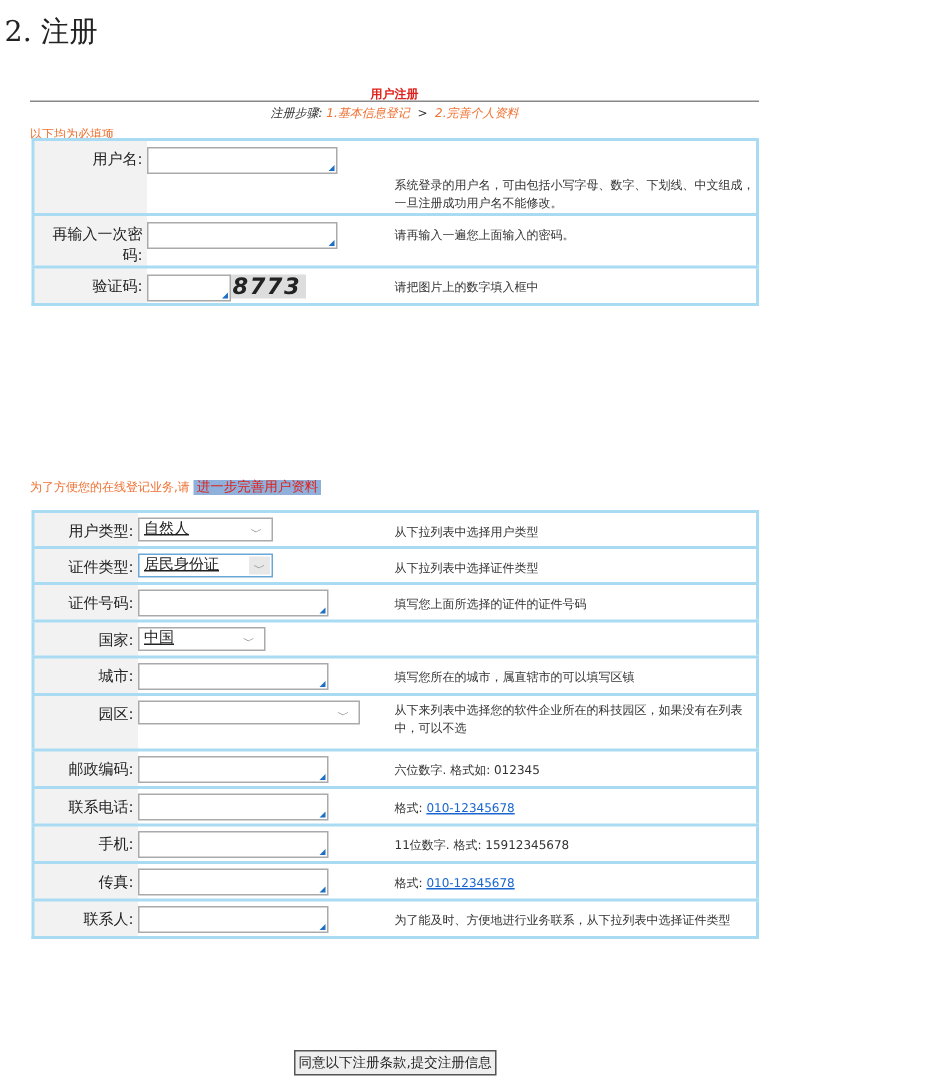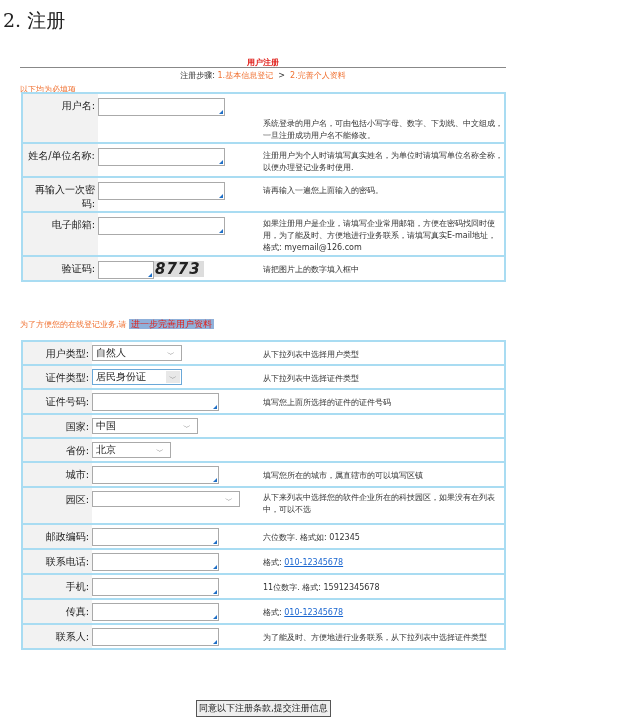--- a/index.html
+++ b/index.html
@@ -1,30 +1,30 @@
 <!DOCTYPE html>
 <html><head>
 <meta charset="utf-8">
 <style>
   html, body { margin:0; padding:0; background:#fff; }
   body { width:620px; height:722px; overflow:hidden; position:relative; font-family:"DejaVu Sans","Liberation Sans",sans-serif; color:#333; }
   .h2 { position:absolute; left:3px; top:8px; font-family:"DejaVu Serif","Liberation Serif",serif; font-size:19px; color:#222; }
   .title { position:absolute; left:20px; width:486px; top:57px; text-align:center; font-size:8px; font-weight:bold; color:#e0201b; }
   .title-line { position:absolute; left:20px; width:486px; top:67px; border-top:1px solid #888; }
-  .steps { position:absolute; left:20px; width:486px; top:70px; text-align:center; font-size:8px; color:#333; }
+  .steps { position:absolute; left:20px; width:486px; top:70px; text-align:center; font-size:8px; color:#333;font-style:italic; }
   .steps .step { color:#f07030; }
   .req-note { position:absolute; left:20px; top:84px; font-size:8px; color:#f07030; }
 
   table.form { position:absolute; left:21px; width:485px; border-collapse:collapse; border:2px solid #a9dcf2; }
   table.form td { border-top:2px solid #a9dcf2; padding:0; vertical-align:top; font-size:8px; }
   table.form td.lbl { background:#f2f2f2; text-align:right; color:#222; font-size:10px; padding-right:3px; }
   table.form td.desc { padding-left:13px; color:#333; line-height:12px; }
   .inp { display:inline-block; box-sizing:border-box; border:1px solid #aaa; background:#fff; position:relative; vertical-align:top; }
   .inp .grip { position:absolute; right:1px; bottom:1px; width:0; height:0; border-left:4px solid transparent; border-bottom:4px solid #1e6fc7; }
-  .sel { display:inline-block; box-sizing:border-box; border:1px solid #aaa; background:#fff; position:relative; font-size:10px; color:#222; padding-left:3px; line-height:14px; height:16px; vertical-align:top; }
+  .sel { display:inline-block; box-sizing:border-box; border:1px solid #aaa; background:#fff; position:relative; font-size:10px; color:#222; padding-left:3px; line-height:14px; height:16px; vertical-align:top;text-decoration:underline; }
   .sel .chev { position:absolute; right:6px; top:2px; font-size:8px; color:#888; }
   .sel.focus { border-color:#6aa8d8; }
   .sel .chevbox { position:absolute; right:1px; top:1px; bottom:1px; width:14px; background:#e8e8e8; }
   .captcha { display:inline-block; font-weight:bold; font-style:italic; font-size:15px; background:#ddd; color:#222; padding:0 3px; vertical-align:top; margin-left:-2px; letter-spacing:1px; line-height:16px; }
   .link { color:#1a66d0; text-decoration:underline; }
   .promo { position:absolute; left:20px; top:318px; font-size:8px; color:#f07030; }
   .promo .hl { background:#8fb0da; color:#e0201b; font-size:9px; padding:0 2px; }
   .submit { position:absolute; left:196px; top:700px; font-size:9px; color:#222; background:#efefef; border:1px solid #555; padding:1px 2px; }
 </style>
 </head>
@@ -46,34 +46,24 @@
       <col style="width:76px">
       <col style="width:152px">
       <col>
     </colgroup>
   <tbody>
       <tr style="height:35px">
     <td class="lbl" style="padding-top:5px">用户名:</td>
     <td style="padding-top:4px"><span class="inp" style="width:127px;height:18px"><span class="grip"></span></span></td>
     <td class="desc" style="padding-top:24px">系统登录的用户名，可由包括小写字母、数字、下划线、中文组成，一旦注册成功用户名不能修改。</td>
   </tr>
-  <tr style="height:34px">
-    <td class="lbl" style="padding-top:5px">姓名/单位名称:</td>
-    <td style="padding-top:4px"><span class="inp" style="width:127px;height:18px"><span class="grip"></span></span></td>
-    <td class="desc" style="padding-top:6px">注册用户为个人时请填写真实姓名，为单位时请填写单位名称全称，以便办理登记业务时使用.</td>
-  </tr>
   <tr style="height:25px">
     <td class="lbl" style="padding-top:5px">再输入一次密码:</td>
     <td style="padding-top:4px"><span class="inp" style="width:127px;height:18px"><span class="grip"></span></span></td>
     <td class="desc" style="padding-top:7px">请再输入一遍您上面输入的密码。</td>
-  </tr>
-  <tr style="height:44px">
-    <td class="lbl" style="padding-top:5px">电子邮箱:</td>
-    <td style="padding-top:4px"><span class="inp" style="width:127px;height:18px"><span class="grip"></span></span></td>
-    <td class="desc" style="padding-top:5px">如果注册用户是企业，请填写企业常用邮箱，方便在密码找回时使用，为了能及时、方便地进行业务联系，请填写真实E-mail地址，格式: myemail@126.com</td>
   </tr>
   <tr style="height:25px">
     <td class="lbl" style="padding-top:5px">验证码:</td>
     <td style="padding-top:4px"><span class="inp" style="width:56px;height:18px"><span class="grip"></span></span><span class="captcha">8773</span></td>
     <td class="desc" style="padding-top:7px">请把图片上的数字填入框中</td>
   </tr>
 </tbody>
   </table>
 
 <div class="promo">
@@ -98,26 +88,21 @@
     <td style="padding-top:3px"><span class="sel focus" style="width:90px"><span>居民身份证</span><span class="chevbox"></span><span class="chev" style="right:4px">﹀</span></span></td>
     <td class="desc" style="padding-top:7px">从下拉列表中选择证件类型</td>
   </tr>
   <tr style="height:25px">
     <td class="lbl" style="padding-top:5px">证件号码:</td>
     <td style="padding-top:3px"><span class="inp" style="width:127px;height:18px"><span class="grip"></span></span></td>
     <td class="desc" style="padding-top:7px">填写您上面所选择的证件的证件号码</td>
   </tr>
   <tr style="height:24px">
     <td class="lbl" style="padding-top:5px">国家:</td>
-    <td style="padding-top:3px"><span class="sel" style="width:106px"><span>中国</span><span class="chev">﹀</span></span></td>
-    <td class="desc"></td>
-  </tr>
-  <tr style="height:24px">
-    <td class="lbl" style="padding-top:5px">省份:</td>
-    <td style="padding-top:3px"><span class="sel" style="width:79px"><span>北京</span><span class="chev">﹀</span></span></td>
+    <td style="padding-top:3px"><span class="sel" style="width:85px"><span>中国</span><span class="chev">﹀</span></span></td>
     <td class="desc"></td>
   </tr>
   <tr style="height:25px">
     <td class="lbl" style="padding-top:5px">城市:</td>
     <td style="padding-top:3px"><span class="inp" style="width:127px;height:18px"><span class="grip"></span></span></td>
     <td class="desc" style="padding-top:7px">填写您所在的城市，属直辖市的可以填写区镇</td>
   </tr>
   <tr style="height:37px">
     <td class="lbl" style="padding-top:5px">园区:</td>
     <td style="padding-top:3px"><span class="sel" style="width:148px"><span></span><span class="chev">﹀</span></span></td>

